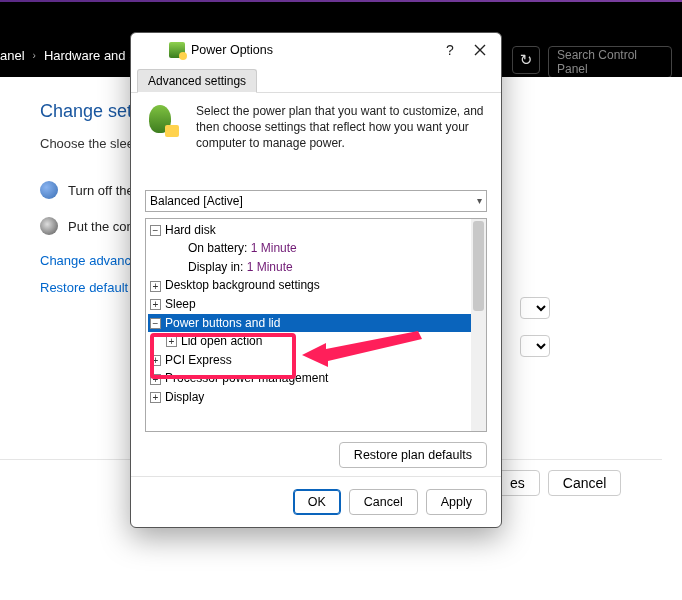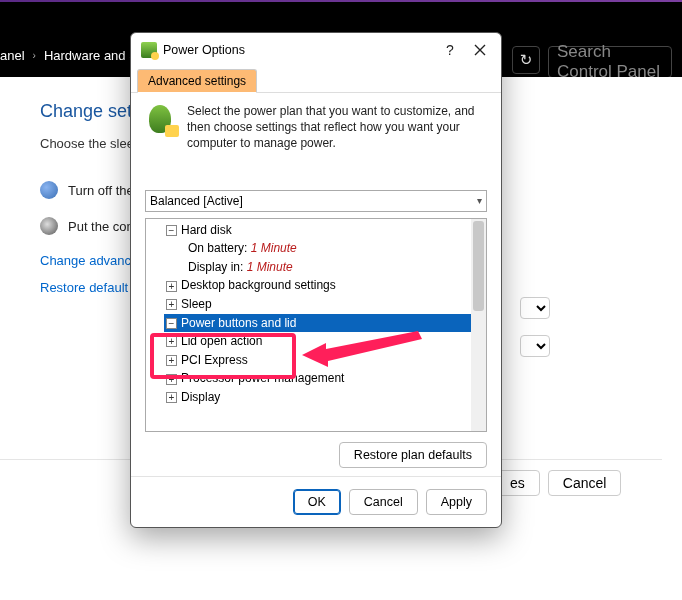--- a/index.html
+++ b/index.html
@@ -4,61 +4,61 @@
 <style>
   * { box-sizing: border-box; margin: 0; padding: 0; font-family: "Segoe UI", Tahoma, sans-serif; }
   body { width: 682px; height: 600px; overflow: hidden; background: #fff; position: relative; }
 
   
   .topbar { position: absolute; top: 0; left: 0; right: 0; height: 77px; background: #000; }
   .accent-line { position: absolute; top: 0; left: 0; right: 0; height: 2px; background: linear-gradient(90deg,#5b2a86,#7b3fa0); }
   .breadcrumb { position: absolute; top: 48px; left: 0; color: #fff; font-size: 13px; display: flex; align-items: center; gap: 8px; }
   .breadcrumb .chev { color: #aaa; font-size: 10px; }
   .refresh-btn { position: absolute; top: 46px; left: 512px; width: 28px; height: 28px; border: 1px solid #444; border-radius: 4px; display: flex; align-items: center; justify-content: center; color: #ddd; font-size: 15px; }
-  .search-box { position: absolute; top: 46px; left: 548px; right: 10px; height: 32px; border: 1px solid #444; border-radius: 4px; color: #888; font-size: 17px; display: flex; align-items: center; padding: 0 8px; background: #000; }
+  .search-box { position: absolute; top: 46px; left: 548px; right: 10px; height: 32px; border: 1px solid #444; border-radius: 4px; color: #888; font-size: 12px; display: flex; align-items: center; padding: 0 8px; background: #000; }
 
   
   .page { position: absolute; top: 77px; left: 0; right: 0; bottom: 0; background: #fff; padding: 24px 0 0 40px; }
   .page h1 { color: #1a57a0; font-size: 18px; font-weight: 400; margin-bottom: 14px; }
   .page .sub { color: #333; font-size: 13px; margin-bottom: 30px; }
   .opt-row { display: flex; align-items: center; gap: 10px; margin-bottom: 18px; font-size: 13px; color: #222; }
   .opt-ico { width: 18px; height: 18px; border-radius: 50%; background: radial-gradient(circle at 35% 35%, #8ab4f0, #3a6fb5); display:inline-block; }
   .opt-ico.moon { background: radial-gradient(circle at 40% 40%, #ddd, #555); }
   .link { color: #0066cc; font-size: 13px; margin-bottom: 12px; display: block; }
   .page select.fake { position:absolute; left:520px; width:30px; height:22px; border:1px solid #ccc; border-radius:4px; background:#fff; }
   .bg-buttons { position: absolute; top: 393px; left: 495px; display:flex; gap:8px; }
   .bg-buttons button { font-size:14px; padding:4px 14px; border:1px solid #ccc; border-radius:4px; background:#fff; }
   .divider { position:absolute; top:382px; left:0; right:20px; height:1px; background:#e5e5e5; }
 
   
   .dialog { position: absolute; top: 32px; left: 130px; width: 372px; height: 496px; background: #fff; border: 1px solid #555; border-radius: 6px; box-shadow: 0 10px 30px rgba(0,0,0,.35); display:flex; flex-direction:column; }
-  .titlebar { height: 34px; display: flex; align-items: center; padding: 0 6px 0 10px; }
+  .titlebar { height: 34px; display: flex; align-items: center; padding: 0 6px 0 10px; margin-left: 28px; }
   .titlebar .ico { width:16px; height:16px; margin-right:6px; background: linear-gradient(#8fd14f,#3a7d1f); border-radius:2px; position:relative; }
   .titlebar .ico::after { content:""; position:absolute; right:-2px; bottom:-2px; width:8px; height:8px; background:#ffd24d; border-radius:50%; }
   .titlebar .ttl { font-size: 12.5px; flex:1; }
   .titlebar .wbtn { width: 30px; height: 28px; display:flex; align-items:center; justify-content:center; font-size:14px; color:#222; }
   .tabstrip { height: 26px; border-bottom: 1px solid #ddd; padding-left: 6px; display:flex; align-items:flex-end; }
-  .tab { font-size: 12px; padding: 4px 10px; border:1px solid #ccc; border-bottom:1px solid #fff; background:#fdba74; border-radius:3px 3px 0 0; position:relative; top:1px; }
+  .tab { font-size: 12px; padding: 4px 10px; border:1px solid #ccc; border-bottom:1px solid #fff; background:#e5e5e5; border-radius:3px 3px 0 0; position:relative; top:1px; }
   .dlg-body { padding: 10px 14px 0 14px; flex:1; display:flex; flex-direction:column; }
-  .intro { display:flex; gap:6px; margin-bottom:16px; }
+  .intro { display:flex; gap:15px; margin-bottom:16px; }
   .intro .big-ico { width:36px; height:36px; flex:none; position:relative; }
   .intro .big-ico .leaf { position:absolute; width:22px; height:28px; background:linear-gradient(#7fc241,#3e7d1f); border-radius:60% 60% 50% 50%; top:2px; left:4px; }
   .intro .big-ico .plug { position:absolute; right:2px; bottom:2px; width:14px; height:12px; background:#ffd24d; border-radius:2px; }
   .intro p { font-size: 12px; color:#222; line-height:1.35; }
   .plan-select { width: 100%; height: 22px; font-size: 12px; border:1px solid #aaa; background:#fff; padding:0 4px; margin-bottom:6px; display:flex; align-items:center; justify-content:space-between;margin-top:22px; }
   .plan-select .car { font-size:10px; color:#555; }
 
   .tree-wrap { border:1px solid #aaa; height: 214px; position:relative; overflow:hidden; background:#fff; }
   .tree { font-size: 12px; padding: 2px 2px; line-height: 1.55; }
   .node { white-space: nowrap; }
   .exp { display:inline-block; width:11px; height:11px; border:1px solid #888; line-height:9px; text-align:center; font-size:10px; margin-right:4px; color:#333; vertical-align:middle; background:#fff; }
-  .lvl0 { padding-left: 2px; margin-left: 16px; }
+  .lvl0 { padding-left: 2px; }
   .lvl1 { padding-left: 18px; }
   .lvl2 { padding-left: 40px; }
-  .val-link { color:#b91c1c;font-style:italic; }
+  .val-link { color:#701a75; }
   .scrollbar { position:absolute; right:0; top:0; bottom:0; width:15px; background:#f0f0f0; }
   .thumb { position:absolute; left:2px; right:2px; top:2px; height:90px; background:#c8c8c8; border-radius:3px; }
 
   .hl-box { position:absolute; border:4px solid #ff1f5a; border-radius:4px; pointer-events:none; }
   .arrow { position:absolute; pointer-events:none; }
 
   .restore-row { display:flex; justify-content:flex-end; padding:10px 0 4px 0; }
   .btn { font-size:12.5px; padding:5px 14px; border:1px solid #bbb; border-radius:4px; background:#fff; }
   .btn.primary { border-color:#0a64bc; box-shadow: inset 0 0 0 1px #0a64bc; }
   .dlg-footer { border-top:1px solid #e3e3e3; padding:12px 14px; display:flex; justify-content:flex-end; gap:8px; }

